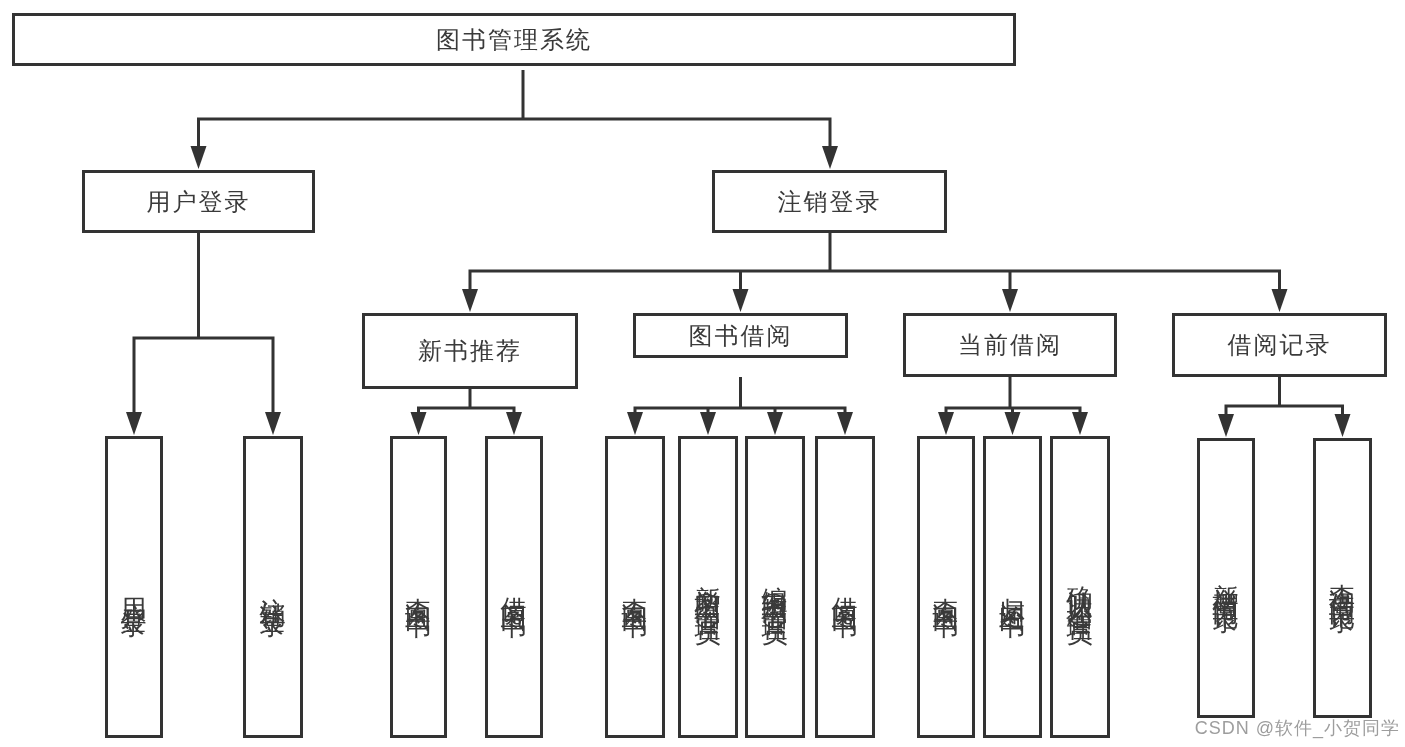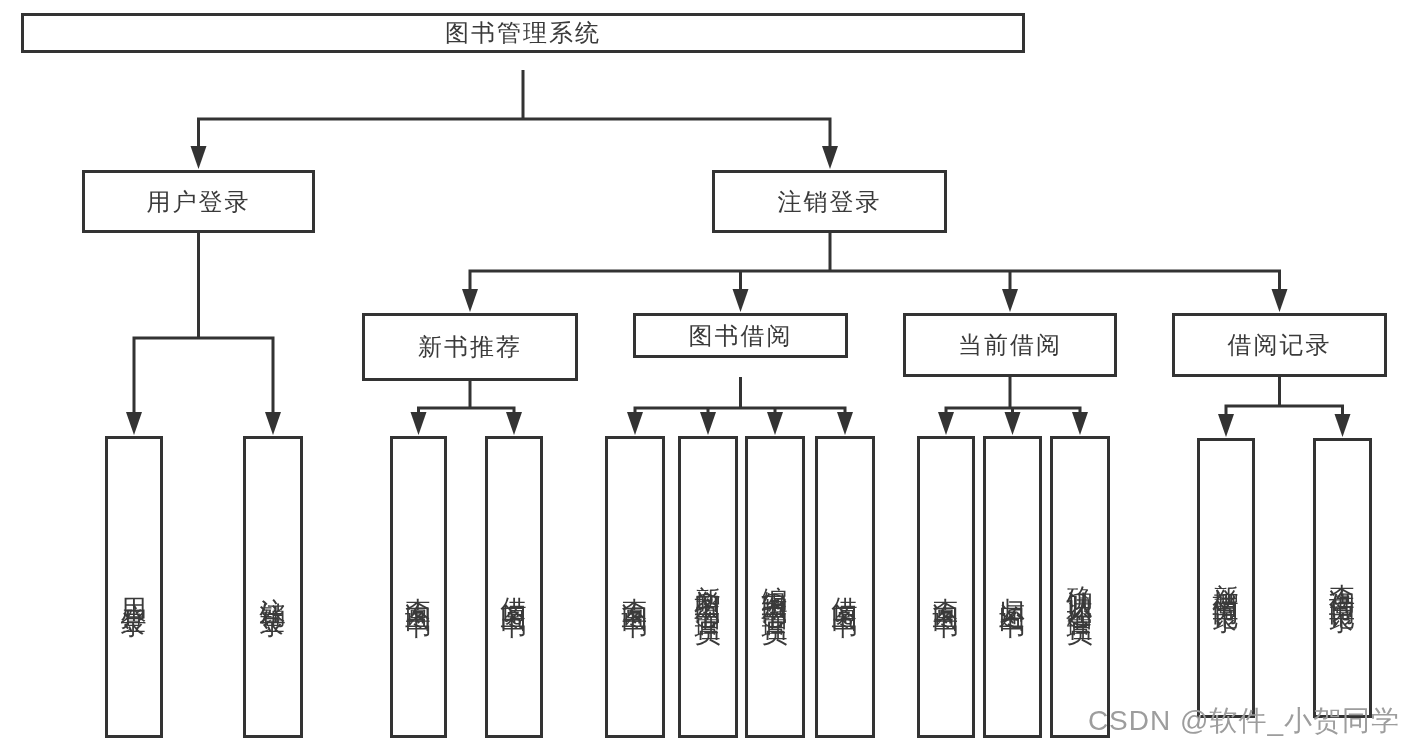--- a/index.html
+++ b/index.html
@@ -28,21 +28,21 @@
   }
   .node.h{font-size:24px;letter-spacing:2px;white-space:nowrap;}
   .node.v{
     writing-mode:vertical-rl;
     font-size:26px;letter-spacing:5px;line-height:1;
     padding:4px 0;
   }
   .watermark{
     position:absolute;
     right:5px;bottom:7px;
-    font-size:28px;letter-spacing:1px;
+    font-size:18px;letter-spacing:1px;
     color:var(--wm);
     white-space:nowrap;
   }
 </style>
 </head>
 <body>
 
 <div class="canvas">
 
   <svg class="connectors" viewBox="0 0 1405 747" xmlns="http://www.w3.org/2000/svg">
@@ -87,26 +87,26 @@
     <polygon points="700,412 716,412 708,435"></polygon>
     <polygon points="767,412 783,412 775,435"></polygon>
     <polygon points="837,412 853,412 845,435"></polygon>
     <polygon points="938,412 954,412 946,435"></polygon>
     <polygon points="1004.5,412 1020.5,412 1012.5,435"></polygon>
     <polygon points="1072,412 1088,412 1080,435"></polygon>
     <polygon points="1218,414 1234,414 1226,437"></polygon>
     <polygon points="1334.5,414 1350.5,414 1342.5,437"></polygon>
   </svg>
 
-  <div class="node h" style="left:21px;top:13px;width:1004px;height:40px">图书管理系统</div>
+  <div class="node h" style="left:12px;top:13px;width:1004px;height:53px">图书管理系统</div>
 
   <div class="node h" style="left:82px;top:170px;width:233px;height:63px">用户登录</div>
   <div class="node h" style="left:712px;top:170px;width:235px;height:63px">注销登录</div>
 
-  <div class="node h" style="left:362px;top:313px;width:216px;height:68px">新书推荐</div>
+  <div class="node h" style="left:362px;top:313px;width:216px;height:76px">新书推荐</div>
   <div class="node h" style="left:633px;top:313px;width:215px;height:45px">图书借阅</div>
   <div class="node h" style="left:903px;top:313px;width:214px;height:64px">当前借阅</div>
   <div class="node h" style="left:1172px;top:313px;width:215px;height:64px">借阅记录</div>
 
   <div class="node v" style="left:105px;top:436px;width:58px;height:302px">用户登录</div>
   <div class="node v" style="left:243px;top:436px;width:60px;height:302px">注销登录</div>
 
   <div class="node v" style="left:390px;top:436px;width:57px;height:302px">查询图书</div>
   <div class="node v" style="left:485px;top:436px;width:58px;height:302px">借阅图书</div>
 

